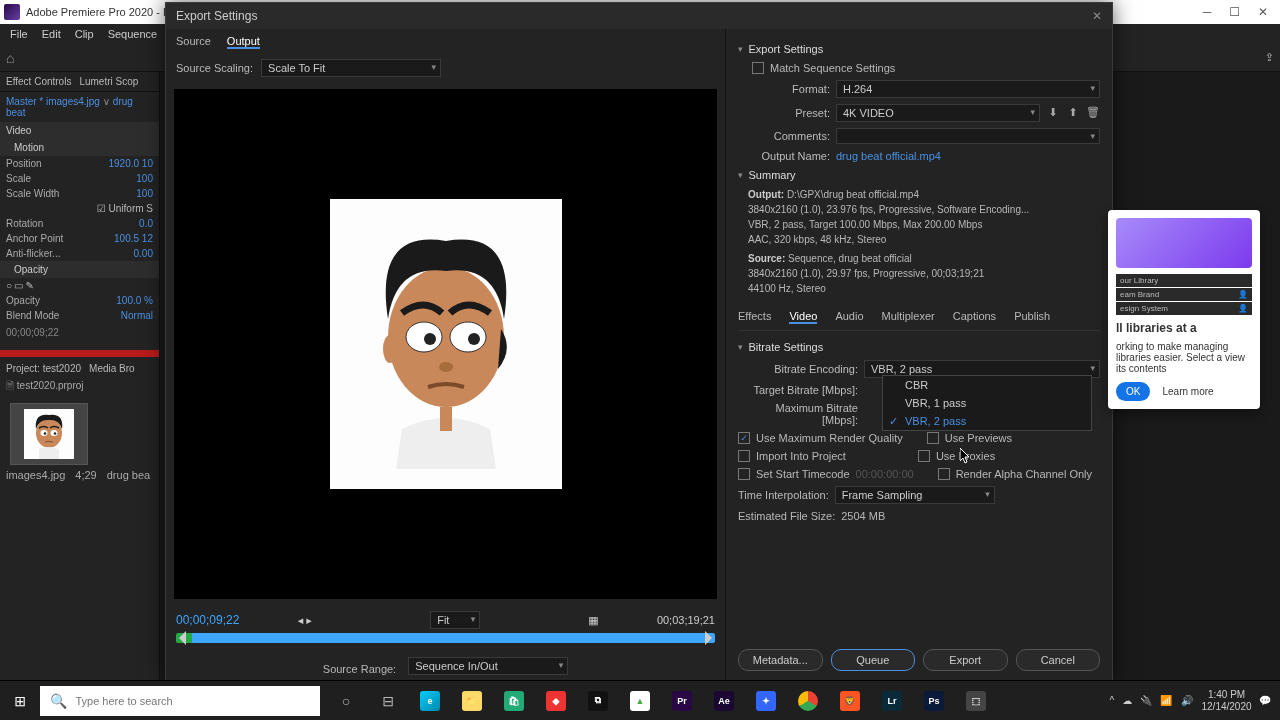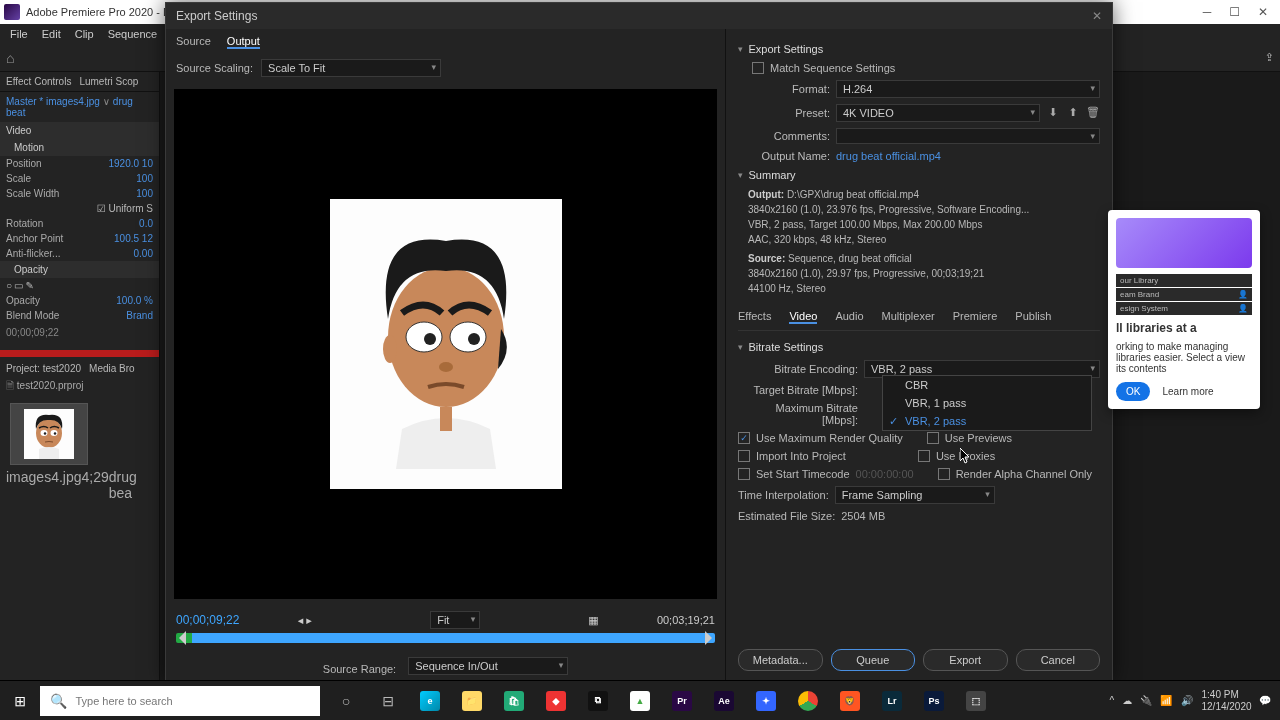--- a/index.html
+++ b/index.html
@@ -74,21 +74,21 @@
 .libpop .ok{background:#1473e6;color:#fff;padding:4px 10px;border-radius:12px;font-size:10px}
 .libpop .lm{color:#333;padding:4px 6px;font-size:10px}
 
 .taskbar{position:absolute;bottom:0;left:0;right:0;height:40px;background:#1f1f1f;border-top:1px solid #000;display:flex;align-items:center;z-index:200}
 .taskbar .start{width:40px;text-align:center;color:#fff;font-size:14px}
 .taskbar .search{width:280px;height:30px;background:#fff;display:flex;align-items:center;padding:0 10px;gap:8px;color:#777}
 .taskbar .search .si{font-size:14px}
 .taskbar .apps{display:flex;gap:2px;margin-left:6px}
 .taskbar .app{width:40px;height:40px;display:flex;align-items:center;justify-content:center;font-size:14px}
 .tray{margin-left:auto;display:flex;align-items:center;gap:8px;padding-right:8px;color:#ccc;font-size:10px}
-.tray .clock{text-align:left;line-height:1.2}
+.tray .clock{text-align:center;line-height:1.2}
 .icon-sq{width:20px;height:20px;border-radius:3px;display:flex;align-items:center;justify-content:center;color:#fff;font-size:9px;font-weight:bold}
 .link{color:#4a90e2}
 .cursor{position:absolute;width:12px;height:16px;pointer-events:none;z-index:150}
 </style>
 </head>
 <body>
 
 <div class="titlebar">
   <div class="logo"></div>
   <span>Adobe Premiere Pro 2020 - D:\te</span>
@@ -158,21 +158,21 @@
         <span>○</span>
         <span>▭</span>
         <span>✎</span>
       </div>
     <div class="row">
         <span class="k">Opacity</span>
         <span class="v">100.0 %</span>
       </div>
     <div class="row">
         <span class="k">Blend Mode</span>
-        <span class="v">Brand</span>
+        <span class="v">Normal</span>
       </div>
     <div style="padding:4px 6px;color:#888">00;00;09;22</div>
     <div class="proj">
       <div style="display:flex;gap:8px;font-size:10px">
           <span>Project: test2020</span>
           <span>Media Bro</span>
         </div>
       <div style="padding:4px 0;color:#aaa"><span style="color:#888">🗎 </span><span>test2020.prproj</span></div>
       <div class="thumb">
         <svg viewBox="0 0 100 100">
@@ -182,21 +182,21 @@
             <ellipse cx="40" cy="48" rx="7" ry="6" fill="#fff"></ellipse>
             <ellipse cx="60" cy="48" rx="7" ry="6" fill="#fff"></ellipse>
             <circle cx="42" cy="49" r="2.5" fill="#222"></circle>
             <circle cx="62" cy="49" r="2.5" fill="#222"></circle>
             <path d="M30 38 Q40 32 48 38" stroke="#1a1a1a" stroke-width="3" fill="none"></path>
             <path d="M52 38 Q60 32 70 38" stroke="#1a1a1a" stroke-width="3" fill="none"></path>
             <path d="M42 66 Q50 64 58 66" stroke="#7a4a2a" stroke-width="2" fill="none"></path>
             <path d="M30 80 Q50 72 70 80 L70 100 L30 100 Z" fill="#eee"></path>
           </svg>
       </div>
-      <div style="display:flex;font-size:14px;color:#aaa">
+      <div style="display:flex;gap:10px;font-size:11px;color:#aaa">
           <span>images4.jpg</span>
           <span>4;29</span>
           <span>drug bea</span>
         </div>
     </div>
   </div>
   <div style="flex:1;background:#1a1a1a"></div>
 </div>
 
 <div class="dlg">
@@ -283,21 +283,21 @@
 AAC, 320 kbps, 48 kHz, Stereo</span></div>
       <div class="summ"><b>Source:</b> <span style="white-space:pre-line">Sequence, drug beat official
 3840x2160 (1.0), 29.97 fps, Progressive, 00;03;19;21
 44100 Hz, Stereo</span></div>
 
       <div class="etabs">
         <span>Effects</span>
         <span class="act">Video</span>
         <span>Audio</span>
         <span>Multiplexer</span>
-        <span>Premiere</span>
+        <span>Captions</span>
         <span>Publish</span>
       </div>
 
       <div class="sechdr2">Bitrate Settings</div>
       <div class="frow" style="position:relative">
         <span class="lbl" style="width:120px">Bitrate Encoding:</span>
         <div class="selbox wide"><span>VBR, 2 pass</span></div>
         <div class="dd" style="left:144px;top:18px;width:210px">
           <div class="it">CBR</div>
           <div class="it">VBR, 1 pass</div>

